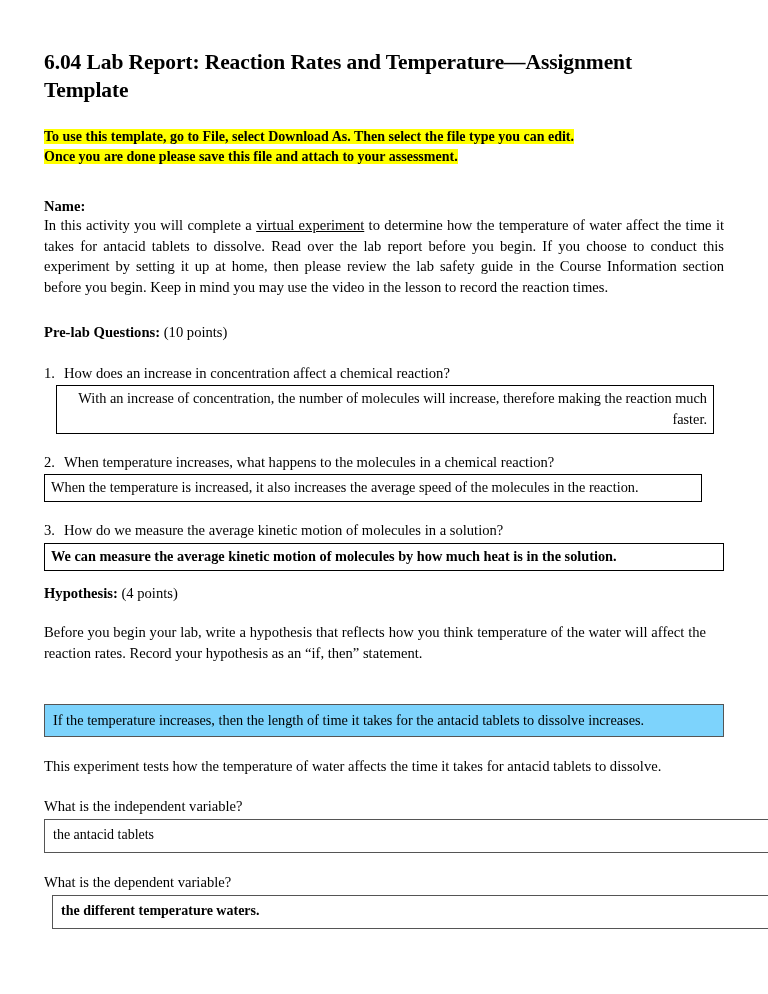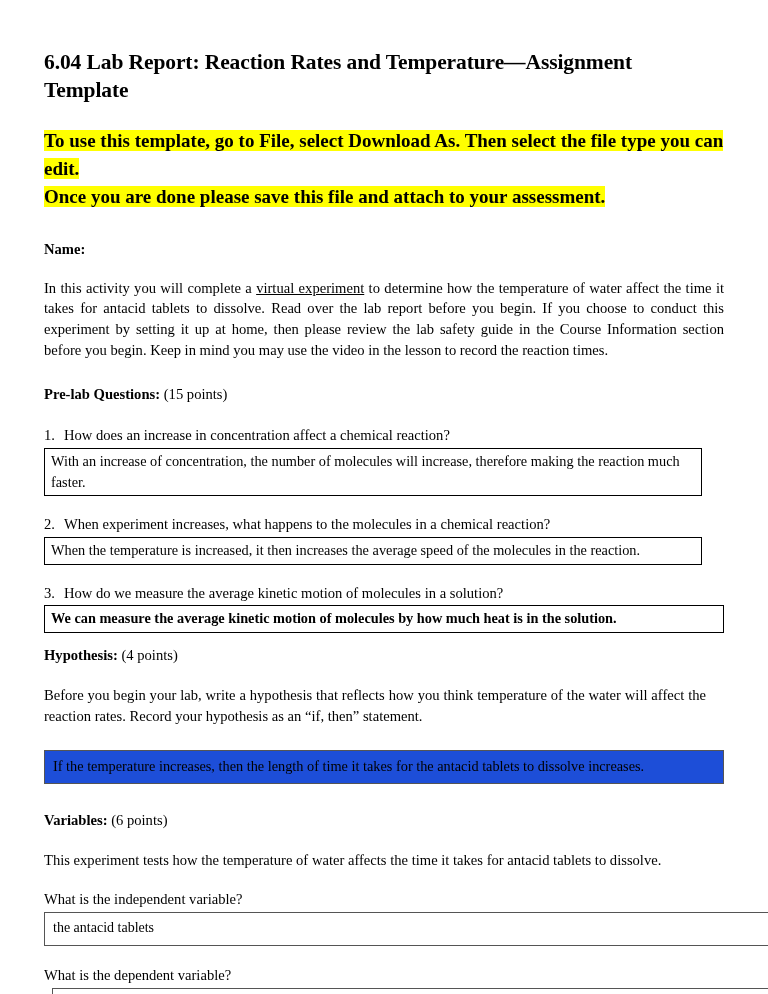--- a/index.html
+++ b/index.html
@@ -36,21 +36,21 @@
     font-weight: bold;
     line-height: 1.32;
     letter-spacing: -0.1px;
     margin: 0 0 0 0;
     width: 640px;
   }
 
   
   .instruction {
     margin-top: 22px;
-    font-size: 19px;
+    font-size: 14px;
     font-weight: bold;
     line-height: 1.47;
     width: 685px;
   }
   .hl {
     background: #FFFF00;
     box-decoration-break: clone;
     -webkit-box-decoration-break: clone;
   }
 
@@ -66,21 +66,20 @@
   }
   .section-head {
     font-size: 14.6px;
     line-height: 1.42;
   }
   .section-head .pts { font-weight: normal; }
 
   .name-line { margin-top: 30px; }
 
   .intro {
-    margin-top: 20px;
     width: 680px;
   }
   .ulink { text-decoration: underline; }
 
   .prelab-head { margin-top: 24px; }
 
   
   .qitem { margin-top: 18px; }
   .qitem.first { margin-top: 20px; }
   .qrow {
@@ -95,36 +94,36 @@
   
   .abox {
     border: 1px solid #000000;
     box-sizing: border-box;
     font-size: 14.3px;
     line-height: 1.45;
     padding: 2px 6px 3px 6px;
     margin-top: 2px;
     background: #ffffff;
   }
-  .abox.w1 { width: 658px; margin-left: 0px; }
+  .abox.w1 { width: 658px; margin-left: 12px; text-align: right; }
   .abox.w2 { width: 658px; margin-left: 0px; }
   .abox.w3 { width: 680px; margin-left: 0px; }
   .abox.bold { font-weight: bold; }
 
   .hypo-head { margin-top: 12px; }
   .hypo-para { margin-top: 19px; width: 662px; }
   .hypo-box {
     border: 1px solid #555555;
     box-sizing: border-box;
     width: 680px;
     font-size: 14.3px;
     line-height: 1.45;
     padding: 5px 8px 6px 8px;
-    margin-top: 24px;
-    background: #1d4ed8;
+    margin-top: 40px;
+    background: #7dd3fc;
   }
 
   .vars-head { margin-top: 26px; }
   .vars-para { margin-top: 19px; }
 
   .vq { margin-top: 19px; font-size: 14.6px; line-height: 1.42; }
   .vbox {
     border: 1px solid #555555;
     box-sizing: border-box;
     width: 732px;
@@ -146,53 +145,52 @@
 
     <div class="instruction">
       <span class="hl">To use this template, go to File, select Download As. Then select the file type you can edit.</span><br>
       <span class="hl">Once you are done please save this file and attach to your assessment.</span>
     </div>
 
     <div class="name-line label-bold">Name:</div>
 
     <div class="intro para"><span>In this activity you will complete a </span><span class="ulink">virtual experiment</span><span> to determine how the temperature of water affect the time it takes for antacid tablets to dissolve. Read over the lab report before you begin. If you choose to conduct this experiment by setting it up at home, then please review the lab safety guide in the Course Information section before you begin. Keep in mind you may use the video in the lesson to record the reaction times.</span></div>
 
-    <div class="prelab-head section-head"><span class="label-bold">Pre-lab Questions:</span><span class="pts"> (15 points)</span></div>
+    <div class="prelab-head section-head"><span class="label-bold">Pre-lab Questions:</span><span class="pts"> (10 points)</span></div>
 
     <div class="qitem first">
       <div class="qrow">
         <span class="qnum">1.</span>
         <span class="qtext">How does an increase in concentration affect a chemical reaction?</span>
       </div>
       <div class="abox w1">With an increase of concentration, the number of molecules will increase, therefore making the reaction much faster.</div>
     </div>
 
     <div class="qitem">
       <div class="qrow">
         <span class="qnum">2.</span>
-        <span class="qtext">When experiment increases, what happens to the molecules in a chemical reaction?</span>
+        <span class="qtext">When temperature increases, what happens to the molecules in a chemical reaction?</span>
       </div>
-      <div class="abox w2">When the temperature is increased, it then increases the average speed of the molecules in the reaction.</div>
+      <div class="abox w2">When the temperature is increased, it also increases the average speed of the molecules in the reaction.</div>
     </div>
 
     <div class="qitem">
       <div class="qrow">
         <span class="qnum">3.</span>
         <span class="qtext">How do we measure the average kinetic motion of molecules in a solution?</span>
       </div>
       <div class="abox w3 bold">We can measure the average kinetic motion of molecules by how much heat is in the solution.</div>
     </div>
 
     <div class="hypo-head section-head"><span class="label-bold">Hypothesis:</span><span class="pts"> (4 points)</span></div>
 
     <div class="hypo-para para">Before you begin your lab, write a hypothesis that reflects how you think temperature of the water will affect the reaction rates. Record your hypothesis as an “if, then” statement.</div>
 
     <div class="hypo-box">If the temperature increases, then the length of time it takes for the antacid tablets to dissolve increases.</div>
 
-    <div class="vars-head section-head"><span class="label-bold">Variables:</span><span class="pts"> (6 points)</span></div>
 
     <div class="vars-para para">This experiment tests how the temperature of water affects the time it takes for antacid tablets to dissolve.</div>
 
     <div class="vq">What is the independent variable?</div>
     <div class="vbox">the antacid tablets</div>
 
     <div class="vq">What is the dependent variable?</div>
     <div class="vbox bold">the different temperature waters.</div>
 
   </div>

